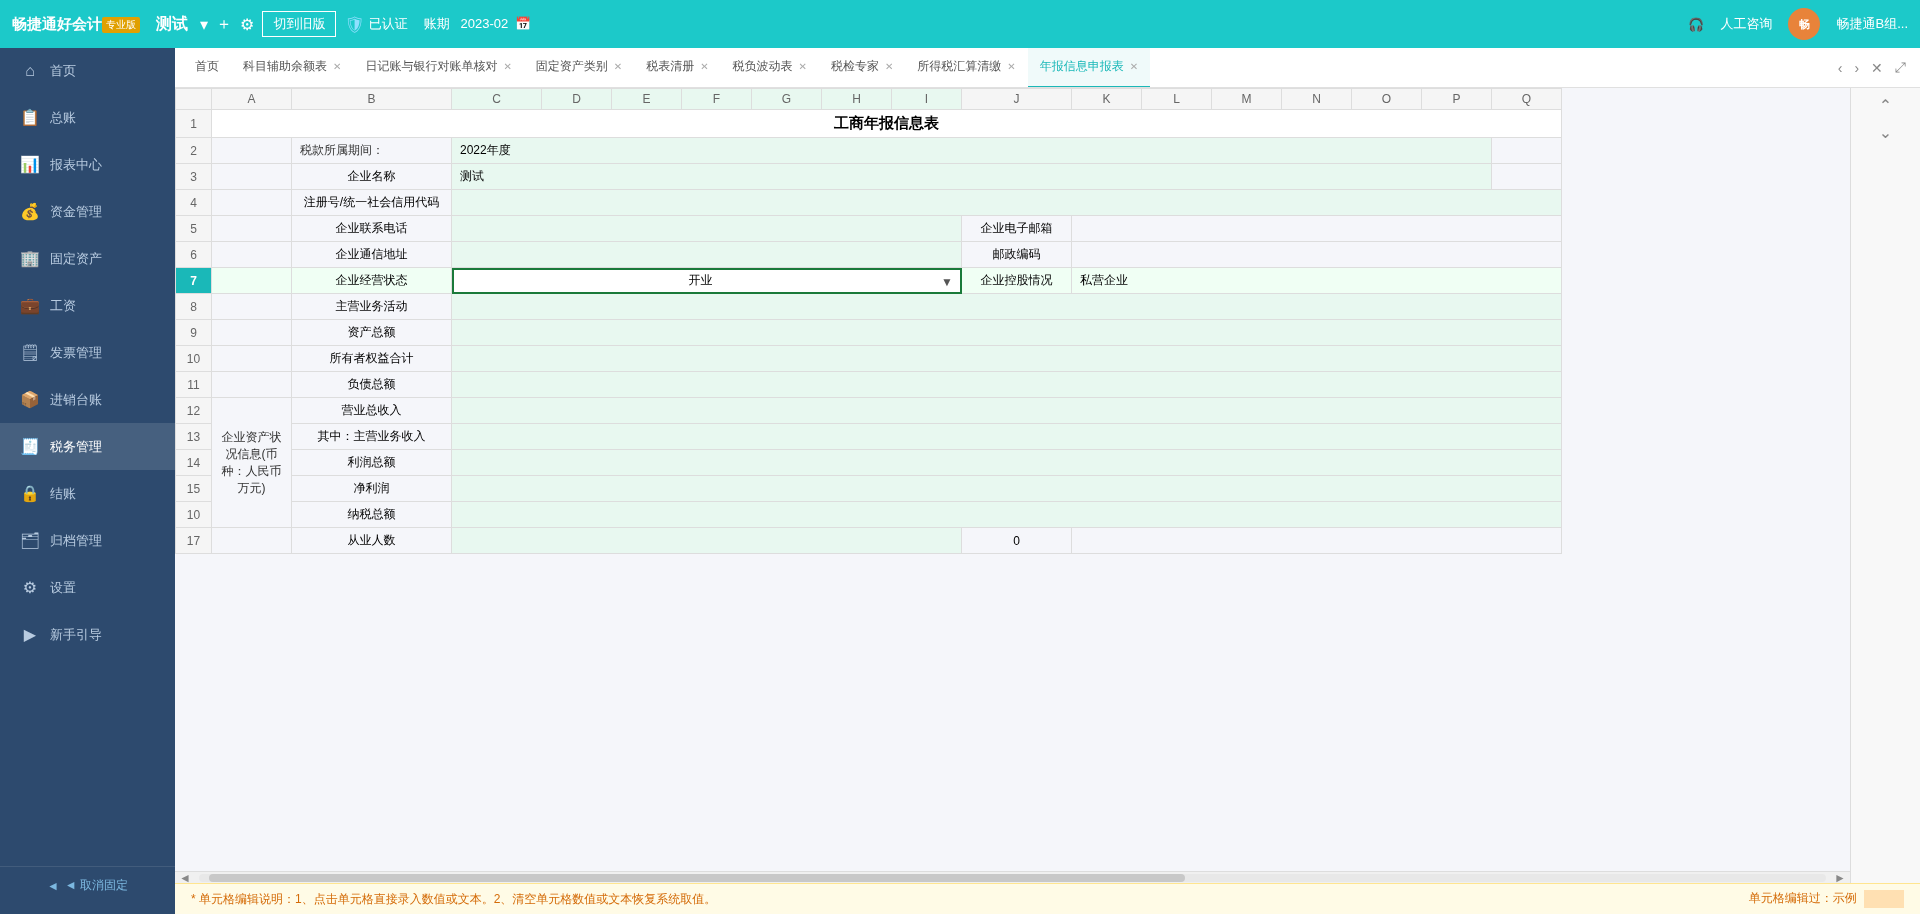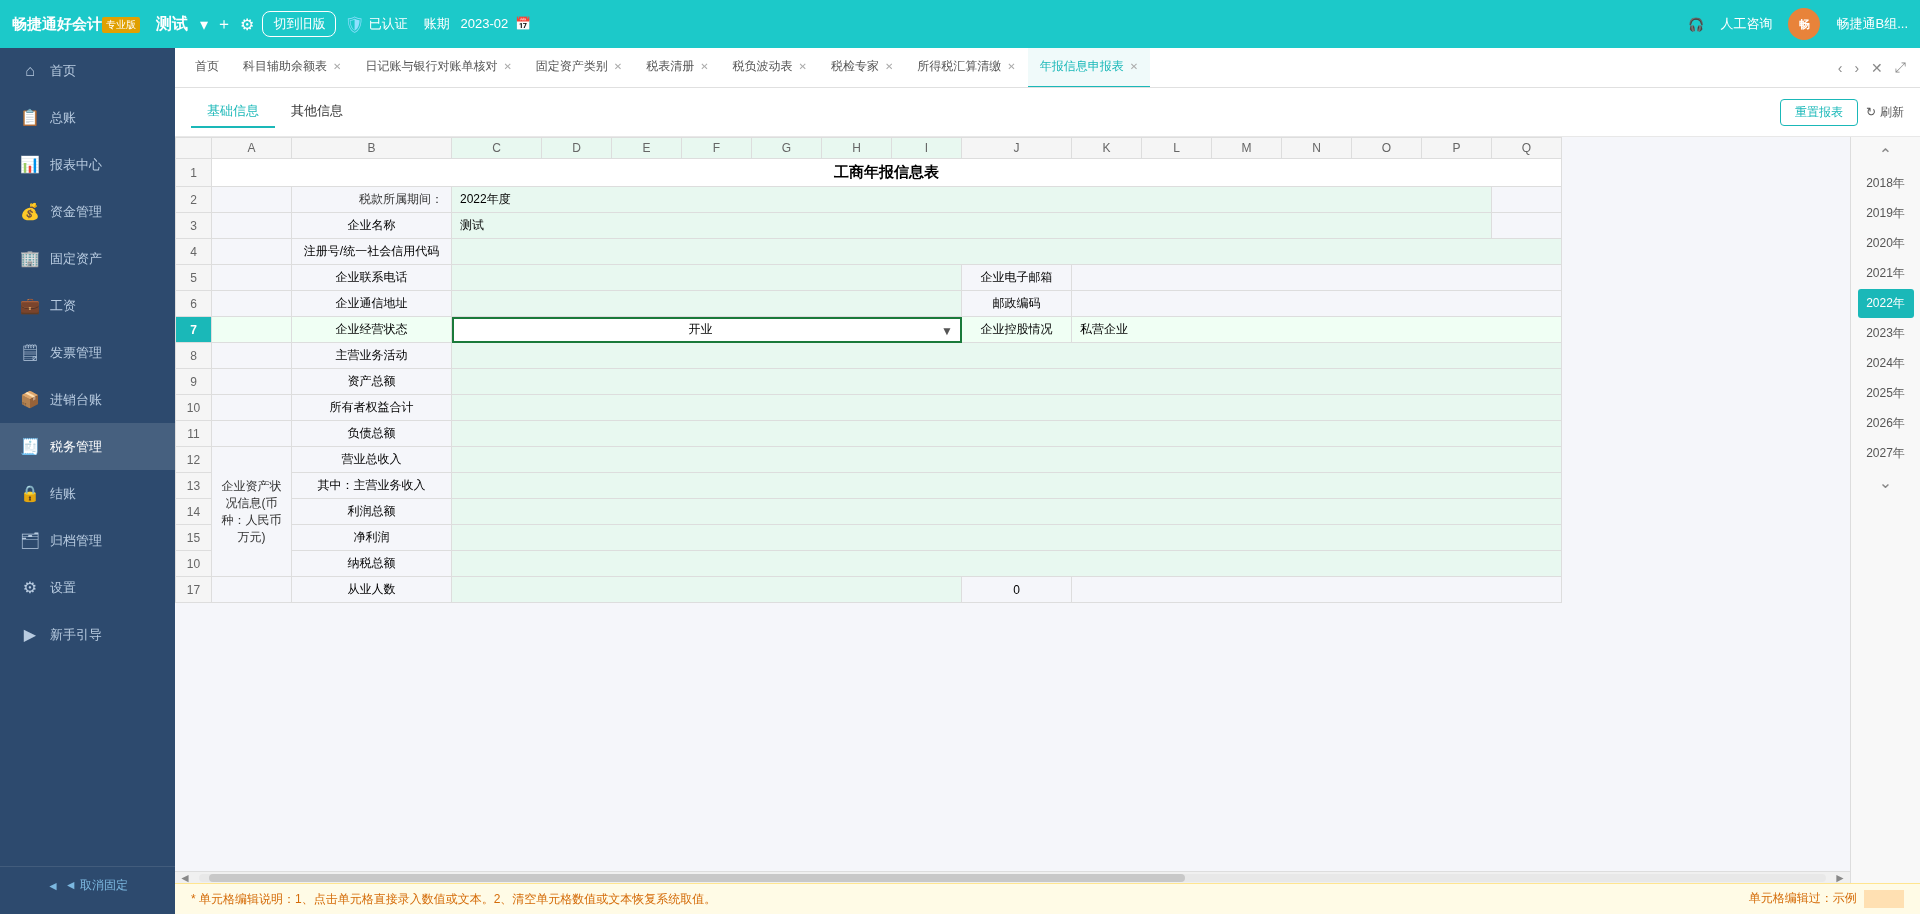--- a/index.html
+++ b/index.html
@@ -12,21 +12,21 @@
     .sidebar { width: 175px; background: #2d4a6e; flex-shrink: 0; display: flex; flex-direction: column; overflow: hidden; }
     .content-area { flex: 1; display: flex; flex-direction: column; overflow: hidden; background: #f5f6fa; }
 
     
     .logo-area { display: flex; flex-direction: row; align-items: center; color: white; margin-right: 16px; }
     .logo-title { font-size: 15px; font-weight: bold; }
     .logo-sub { font-size: 10px; background: #e0a000; color: white; padding: 1px 4px; border-radius: 2px; margin-top: 1px; }
     .top-bar-center { display: flex; align-items: center; flex: 1; gap: 8px; }
     .app-name { color: white; font-size: 16px; font-weight: bold; margin-right: 4px; }
     .top-bar-icon { color: white; font-size: 16px; cursor: pointer; }
-    .btn-old-version { border: 1.5px solid white; color: white; background: transparent; border-radius: 8px; padding: 3px 10px; font-size: 13px; cursor: pointer; }
+    .btn-old-version { border: 1.5px solid white; color: white; background: transparent; border-radius: 0; padding: 3px 10px; font-size: 13px; cursor: pointer; }
     .certified-badge { display: flex; align-items: center; gap: 4px; color: white; font-size: 13px; }
     .certified-badge .shield { color: #90e0ff; font-size: 16px; }
     .period-info { color: white; font-size: 13px; margin-left: 8px; }
     .top-bar-right { display: flex; align-items: center; gap: 16px; color: white; font-size: 13px; }
     .user-avatar { width: 32px; height: 32px; border-radius: 50%; background: #e8833a; display: flex; align-items: center; justify-content: center; color: white; font-size: 11px; font-weight: bold; }
 
     
     .sidebar-item { display: flex; align-items: center; gap: 10px; padding: 14px 20px; color: #b8cbe0; cursor: pointer; font-size: 13px; transition: background 0.2s; }
     .sidebar-item.active { color: white; background: rgba(255,255,255,0.12); }
     .sidebar-item .icon { font-size: 16px; width: 20px; text-align: center; }
@@ -60,21 +60,21 @@
     .year-item.active { background: #1ab8b8; color: white; }
     .year-nav-btn { color: #888; font-size: 16px; cursor: pointer; padding: 4px; }
 
     
     .spreadsheet-table { border-collapse: collapse; font-size: 12px; min-width: 1350px; }
     .spreadsheet-table th, .spreadsheet-table td { border: 1px solid #ddd; }
     .col-header { background: #f5f5f5; text-align: center; color: #666; font-weight: normal; padding: 3px 6px; min-width: 40px; }
     .row-num { background: #f5f5f5; text-align: center; color: #666; min-width: 36px; padding: 3px; }
     .cell { padding: 4px 8px; min-height: 24px; white-space: nowrap; }
     .cell-center { text-align: center; }
-    .cell-label { text-align: right; color: #333; }
+    .cell-label { color: #333; }
     .selected-cell { outline: 2px solid #1a7a3a; outline-offset: -2px; background: white; }
     .col-c { background: #e8f8f0; }
     .dropdown-cell { display: flex; align-items: flex-end; justify-content: space-between; width: 100%; }
     .row-span-label { text-align: center; vertical-align: middle; color: #333; }
 
     
     .bottom-bar { background: #fffbe6; border-top: 1px solid #ffe58f; padding: 6px 16px; font-size: 12px; color: #d46b08; display: flex; justify-content: space-between; align-items: center; flex-shrink: 0; }
     .example-cell { width: 40px; height: 18px; background: #ffe0b2; display: inline-block; vertical-align: middle; margin-left: 4px; }
     .scrollbar-h { height: 12px; background: #f0f0f0; border-top: 1px solid #ddd; display: flex; align-items: center; }
     .scrollbar-track { flex: 1; height: 8px; background: #e8e8e8; margin: 0 4px; border-radius: 4px; position: relative; }
@@ -218,33 +218,20 @@
               <span class="close-icon">✕</span>
             </div>
           </div>
         <div class="tab-spacer"></div>
         <span class="tab-nav-btn">‹</span>
         <span class="tab-nav-btn">›</span>
         <span class="tab-nav-btn">✕</span>
         <span class="tab-nav-btn">⤢</span>
       </div>
 
-      <div class="content-top">
-        <div class="sub-tabs" id="subtabs-container">
-            <div class="sub-tab active">基础信息</div>
-            <div class="sub-tab">其他信息</div>
-          </div>
-        <div class="content-actions">
-          <button class="btn-reset">重置报表</button>
-          <button class="btn-refresh">
-            <span>↻</span>
-            <span>刷新</span>
-          </button>
-        </div>
-      </div>
 
       <div class="spreadsheet-container">
         <div class="spreadsheet-main">
           <div class="spreadsheet-scroll">
             <table class="spreadsheet-table">
               <colgroup>
                 <col style="width:36px">
                 <col style="width:80px">
                 <col style="width:160px">
                 <col style="width:90px">
@@ -422,32 +409,20 @@
             <span style="color:#888;padding:0 4px;cursor:pointer;">◄</span>
             <div class="scrollbar-track">
               <div class="scrollbar-thumb"></div>
             </div>
             <span style="color:#888;padding:0 4px;cursor:pointer;">►</span>
           </div>
         </div>
 
         <div class="year-sidebar">
           <span class="year-nav-btn">⌃</span>
-          <div id="year-items-container">
-              <div class="year-item">2018年</div>
-              <div class="year-item">2019年</div>
-              <div class="year-item">2020年</div>
-              <div class="year-item">2021年</div>
-              <div class="year-item active">2022年</div>
-              <div class="year-item">2023年</div>
-              <div class="year-item">2024年</div>
-              <div class="year-item">2025年</div>
-              <div class="year-item">2026年</div>
-              <div class="year-item">2027年</div>
-            </div>
           <span class="year-nav-btn">⌄</span>
         </div>
       </div>
 
       <div class="bottom-bar">
         <span>* 单元格编辑说明：1、点击单元格直接录入数值或文本。2、清空单元格数值或文本恢复系统取值。</span>
         <span>
           <span>单元格编辑过：示例</span>
           <span class="example-cell"></span>
         </span>

